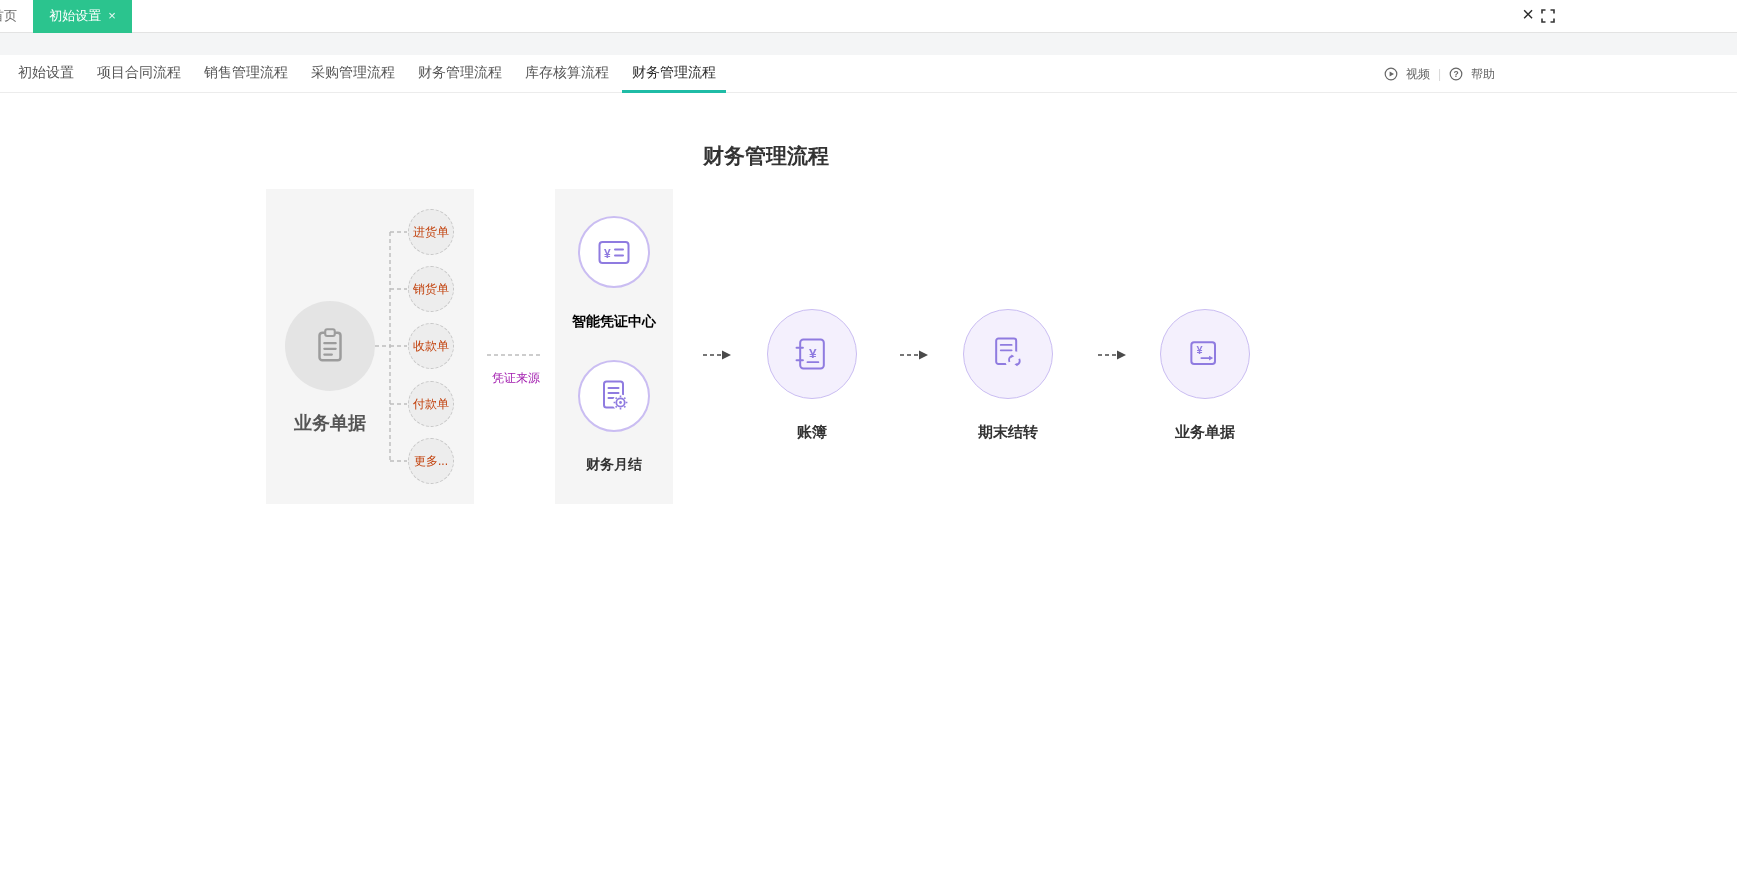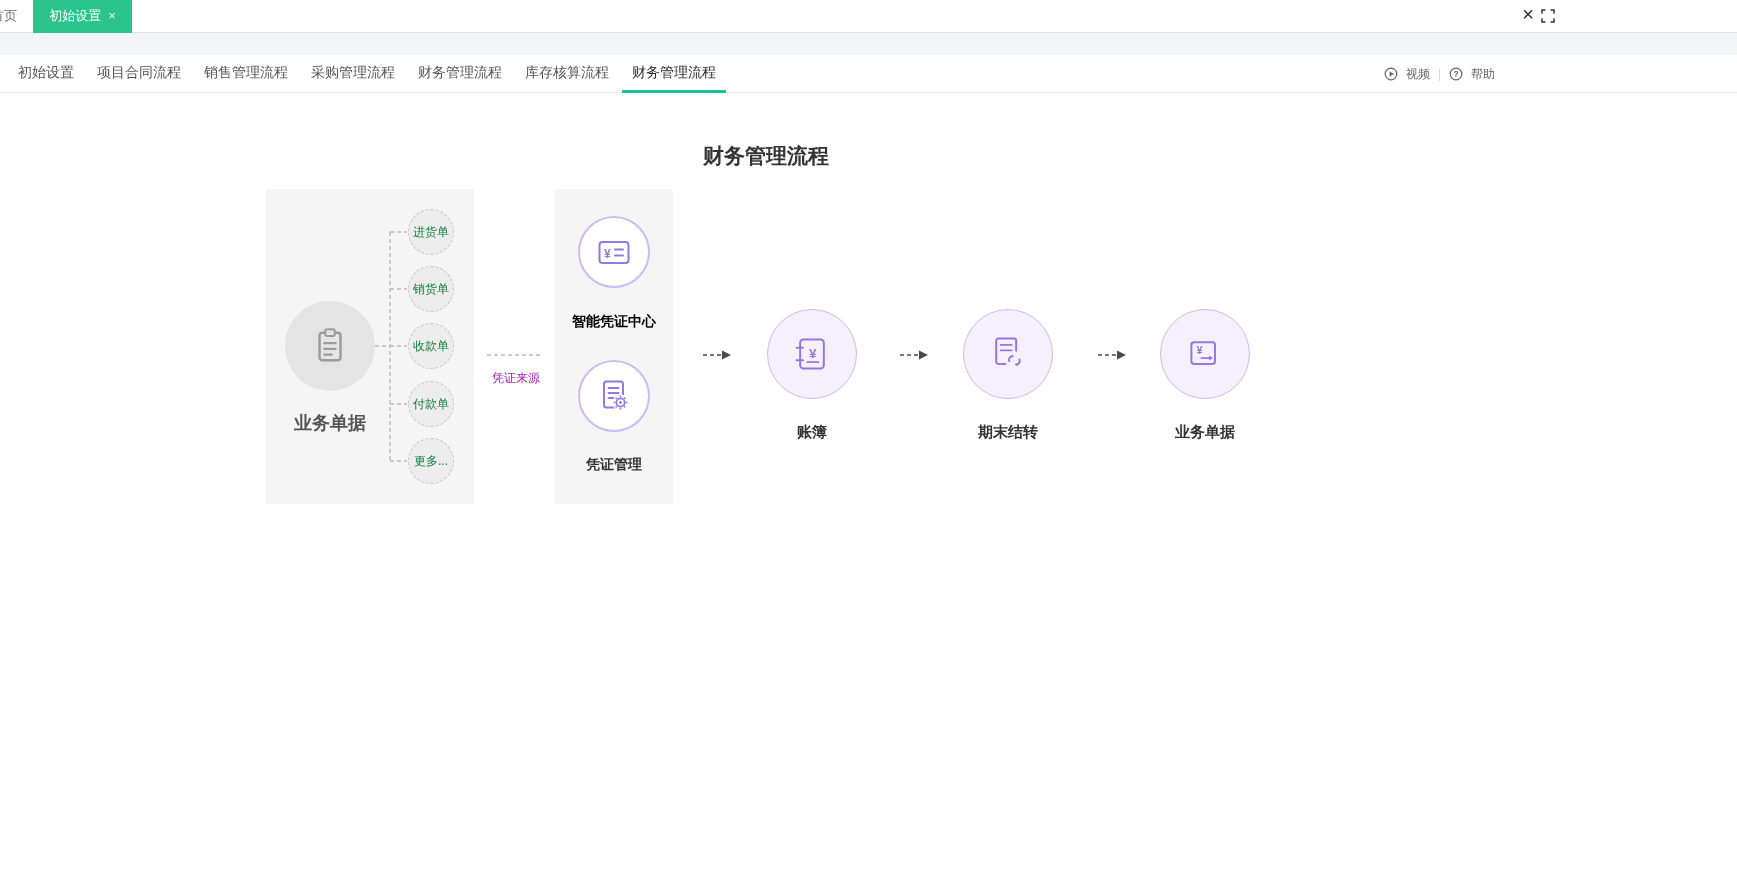--- a/index.html
+++ b/index.html
@@ -31,21 +31,21 @@
   .page-title { position:absolute; left:0; top:49px; width:1532px; text-align:center; font-size:21px; font-weight:700; color:#333; }
 
   .gray-box { position:absolute; background:#f5f5f5; z-index:1; }
   .box1 { left:266px; top:96px; width:208px; height:315px; }
   .box2 { left:555px; top:96px; width:118px; height:315px; }
 
   .diagram-svg { position:absolute; left:266px; top:96px; width:900px; height:320px; z-index:2; pointer-events:none; }
 
   .circle { position:absolute; border-radius:50%; display:flex; align-items:center; justify-content:center; z-index:3; }
   .big-gray-circle { left:285px; top:208px; width:90px; height:90px; background:#e4e4e4; }
-  .small-circle { left:408px; width:46px; height:46px; background:#ededed; border:1px dashed #c6c6c6; font-size:12px; color:#15803d; z-index:3; }
+  .small-circle { left:408px; width:46px; height:46px; background:#ededed; border:1px dashed #c6c6c6; font-size:12px; color:#c2410c; z-index:3; }
   .sc-0 { top:116px; } .sc-1 { top:173px; } .sc-2 { top:230px; } .sc-3 { top:288px; } .sc-4 { top:345px; }
 
   .lbl { position:absolute; text-align:center; z-index:3; }
   .big-circle-label { left:270px; top:318px; width:120px; font-size:18px; font-weight:700; color:#555; }
   .connector-label { left:481px; top:277px; width:70px; font-size:12px; color:#a21caf; }
 
   .purple-ring { border:2px solid #cabdf2; background:#fff; }
   .vc-circle { left:578px; top:123px; width:72px; height:72px; }
   .vm-circle { left:578px; top:267px; width:72px; height:72px; }
   .vc-label { left:549px; top:220px; width:130px; font-size:14px; font-weight:700; color:#000000; }
@@ -165,21 +165,21 @@
     <div class="circle purple-ring vm-circle">
       <svg width="36" height="36" viewBox="0 0 36 36">
         <rect x="8" y="3.5" width="19" height="26" rx="2.5" fill="none" stroke="#8f7be0" stroke-width="2"></rect>
         <path d="M12.5,10 H22.5 M12.5,15 H22.5 M12.5,20 H18" stroke="#8f7be0" stroke-width="2" stroke-linecap="round" fill="none"></path>
         <circle cx="24.5" cy="24.5" r="8" fill="#ffffff"></circle>
         <circle cx="24.5" cy="24.5" r="4.2" fill="none" stroke="#8f7be0" stroke-width="1.8"></circle>
         <circle cx="24.5" cy="24.5" r="1.4" fill="#8f7be0"></circle>
         <path d="M24.5,19.2 V17.6 M24.5,29.8 V31.4 M19.2,24.5 H17.6 M29.8,24.5 H31.4 M20.8,20.8 L19.6,19.6 M28.2,28.2 L29.4,29.4 M28.2,20.8 L29.4,19.6 M20.8,28.2 L19.6,29.4" stroke="#8f7be0" stroke-width="1.6" fill="none"></path>
       </svg>
     </div>
-    <div class="lbl vm-label">凭证管理</div>
+    <div class="lbl vm-label">财务月结</div>
 
     <div class="circle flow-node node-0">
       <svg width="40" height="40" viewBox="0 0 44 44">
         <rect x="9" y="6" width="26" height="32" rx="3.5" fill="none" stroke="#8f7be0" stroke-width="2.2"></rect>
         <path d="M5,15 H12 M5,29 H12" stroke="#8f7be0" stroke-width="2.2" stroke-linecap="round" fill="none"></path>
         <text x="23" y="26" text-anchor="middle" font-size="15" font-weight="bold" fill="#8f7be0">¥</text>
         <path d="M17,31 H29" stroke="#8f7be0" stroke-width="2" stroke-linecap="round" fill="none"></path>
       </svg>
     </div>
     <div class="lbl node-label nl-0">账簿</div>

